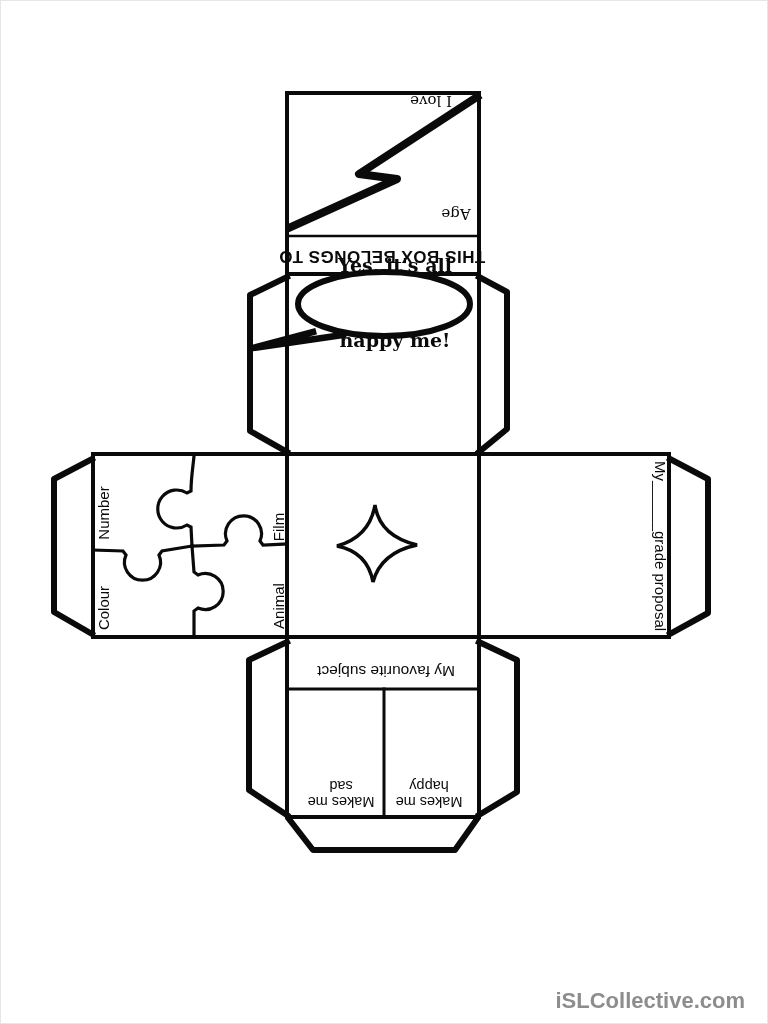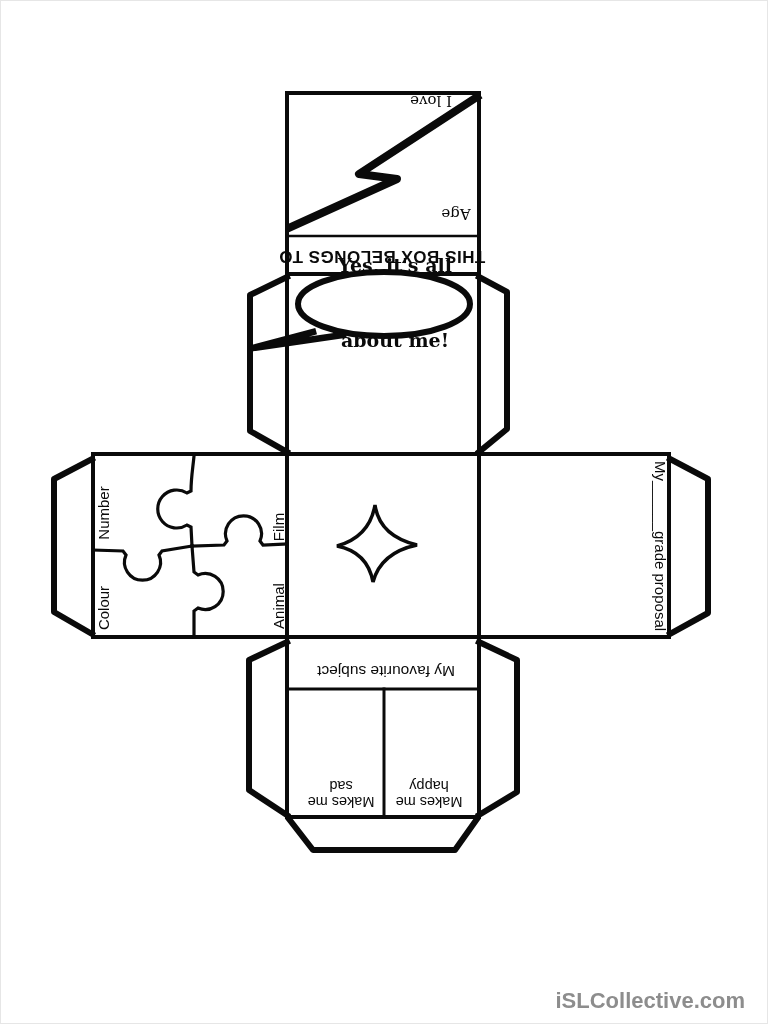--- a/index.html
+++ b/index.html
@@ -77,21 +77,21 @@
     </g>
   </svg>
 
   <div class="lbl r180 serif" style="left: 430px; top: 100px; color: rgb(10, 10, 10);">I love</div>
   <div class="lbl r180 serif" style="left: 455px; top: 213px; color: rgb(10, 10, 10);">Age</div>
 
   <div class="lbl r180 band-lbl" style="left: 381px; top: 255px; color: rgb(10, 10, 10);">THIS BOX BELONGS TO</div>
 
   <div class="lbl bubble-lbl" style="left: 394px; top: 302px; color: rgb(10, 10, 10);">
     <span style="display:block;">Yes, it's all</span>
-    <span style="display:block;">about me!</span>
+    <span style="display:block;">happy me!</span>
   </div>
 
   <div class="lbl rccw" style="left: 102px; top: 512px; color: rgb(10, 10, 10);">Number</div>
   <div class="lbl rccw" style="left: 102px; top: 607px; color: rgb(10, 10, 10);">Colour</div>
   <div class="lbl rccw" style="left: 277px; top: 526px; color: rgb(10, 10, 10);">Film</div>
   <div class="lbl rccw" style="left: 277px; top: 605px; color: rgb(10, 10, 10);">Animal</div>
 
   <div class="lbl rcw" style="left: 659px; top: 545px; color: rgb(10, 10, 10);">My______grade proposal</div>
 
   <div class="lbl r180 header-lbl" style="left: 385px; top: 670px; color: rgb(10, 10, 10);">My favourite subject</div>

